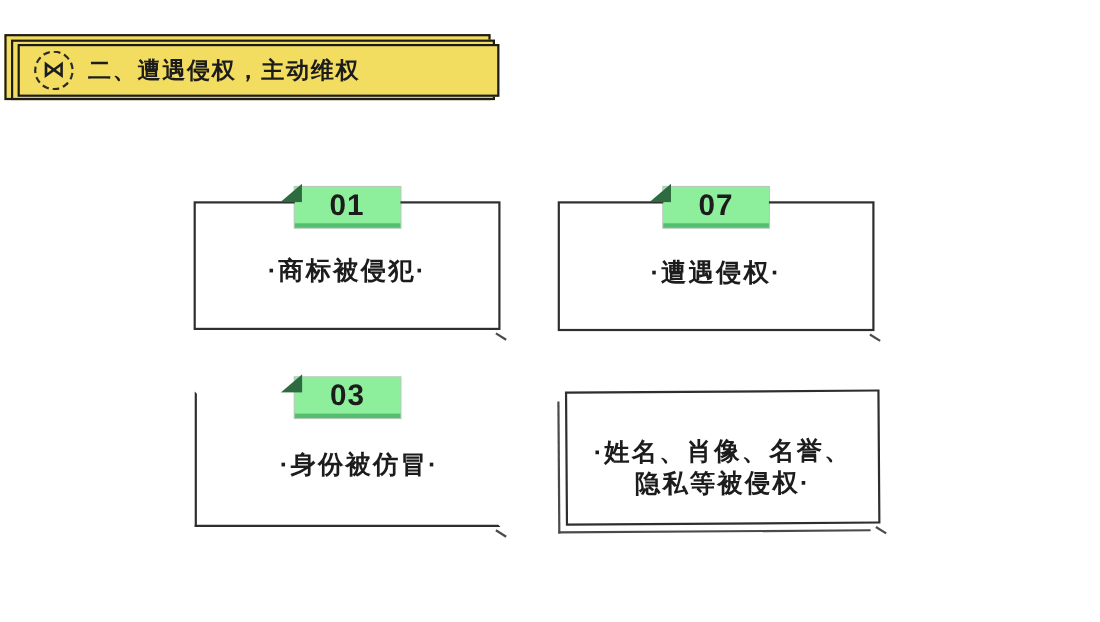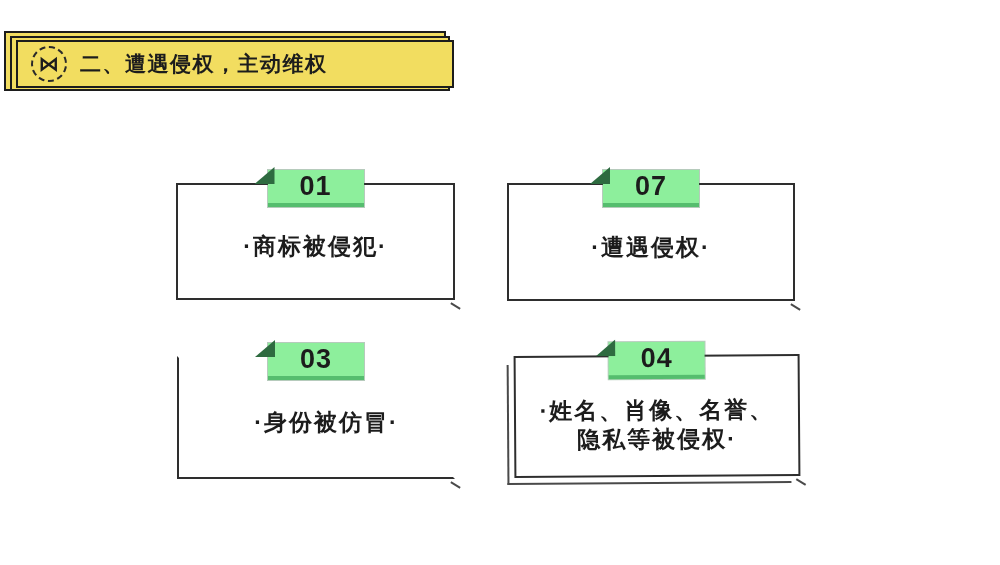--- a/index.html
+++ b/index.html
@@ -112,23 +112,19 @@
       <span class="tab-fold"></span>
       <span>03</span>
     </div>
     <div class="card-text">
       <span class="line">·身份被仿冒·</span>
 
     </div>
   </div>
 
   <div class="card card4">
-    <div class="tab">
-      <span class="tab-fold"></span>
-      <span>04</span>
-    </div>
     <div class="card-text">
       <span class="line">·姓名、肖像、名誉、</span>
       <span class="line">隐私等被侵权·</span>
     </div>
   </div>
 
 </div>
 
 </body></html>

